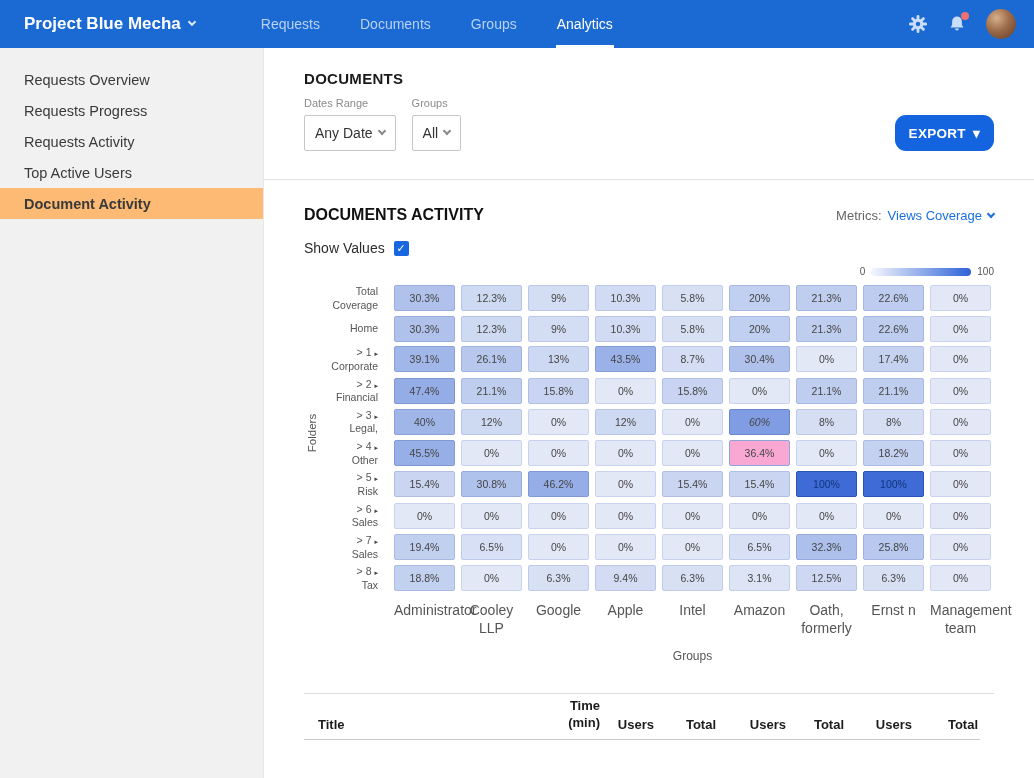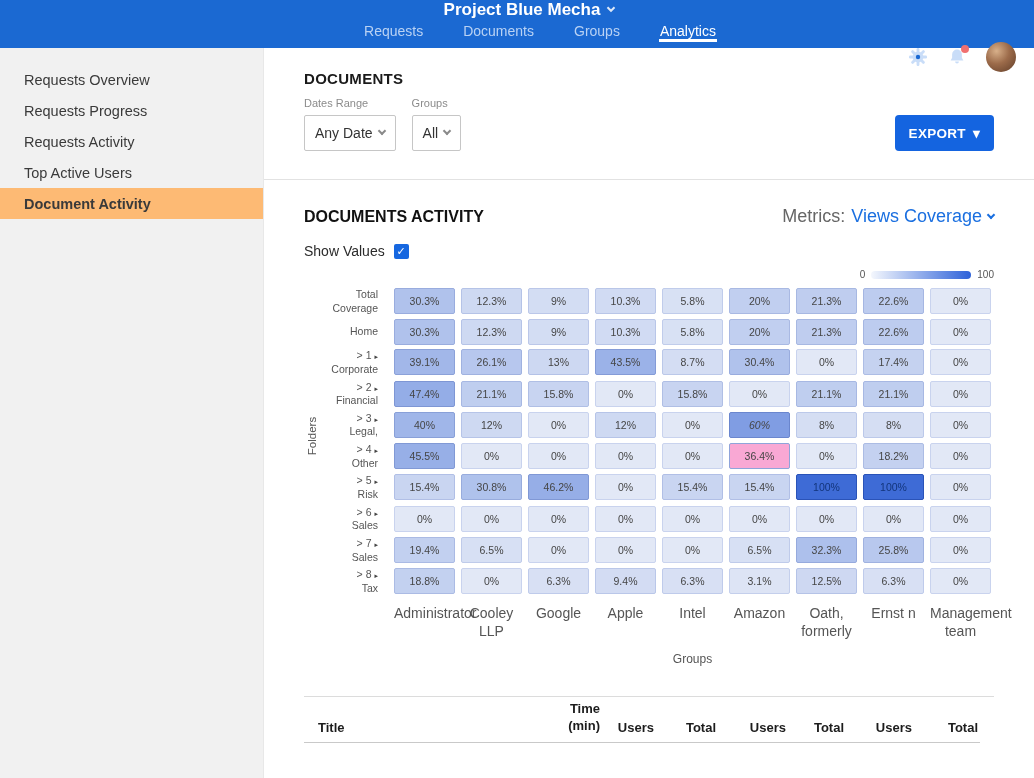--- a/index.html
+++ b/index.html
@@ -5,21 +5,21 @@
   * { box-sizing: border-box; }
   html,body { margin:0; padding:0; }
   body {
     width:1034px; height:778px; overflow:hidden;
     font-family:"Liberation Sans", sans-serif;
     background:#fff; color:#222;
   }
   
   .topbar {
     position:fixed; top:0; left:0; width:1034px; height:48px;
-    background:#1b69d2; display:flex; align-items:center; z-index:20;flex-direction:column;
+    background:#1b69d2; display:flex; align-items:center; z-index:20;
   }
   .brand { display:flex; align-items:center; gap:8px; padding-left:24px; cursor:pointer; }
   .brand-title { color:#fff; font-size:17px; font-weight:700; }
   .chev { display:inline-block; width:7px; height:7px; border-right:2px solid; border-bottom:2px solid; transform:rotate(45deg); margin-top:-4px; }
   .chev-white { color:rgba(255,255,255,.85); width:6px; height:6px; }
   .chev-gray  { color:#8a8a8a; width:6px; height:6px; margin-left:6px; }
   .chev-blue  { color:#1a6fe0; width:6px; height:6px; }
   .mainnav { display:flex; align-items:stretch; height:48px; margin-left:46px; }
   .nav-item {
     display:flex; align-items:center; margin:0 19px; padding:3px 1px 0;
@@ -46,28 +46,28 @@
   .section-title { margin:22px 0 0; font-size:15px; font-weight:700; letter-spacing:.3px; color:#1a1a1a; }
   .filter-row { display:flex; align-items:flex-end; margin-top:10px; }
   .filter-group { margin-right:16px; }
   .filter-label { font-size:11px; color:#8b8b8b; margin-bottom:6px; }
   .dropdown {
     height:36px; border:1px solid #c6c6c6; border-radius:2px; background:#fff;
     display:flex; align-items:center; padding:0 10px; font-size:14px; color:#333; cursor:pointer;
   }
   .spacer { flex:1; }
   .export-btn {
-    height:36px; background:#1464e0; color:#fff; border:none; border-radius:4px;
+    height:36px; background:#1464e0; color:#fff; border:none; border-radius:11px;
     font-family:inherit; font-weight:700; font-size:13.5px; letter-spacing:.3px;
     padding:0 14px; display:flex; align-items:center; gap:7px; cursor:pointer;
   }
   .divider-full { height:1px; background:#e2e2e2; margin-top:28px; }
   .activity-head { display:flex; justify-content:space-between; align-items:baseline; margin-top:26px; }
   .activity-title { font-size:16px; font-weight:700; margin:0; color:#111; }
-  .metrics { display:flex; align-items:center; gap:6px; font-size:18px; cursor:pointer; }
+  .metrics { display:flex; align-items:center; gap:6px; font-size:13px; cursor:pointer; }
   .metrics-label { color:#666; }
   .metrics-value { color:#1a6fe0; }
   .show-values { margin-top:16px; display:flex; align-items:center; gap:9px; font-size:14px; color:#2b2b2b; }
   .checkbox {
     width:15px; height:15px; background:#1667e0; border-radius:2px; color:#fff;
     font-size:11px; line-height:1; display:flex; align-items:center; justify-content:center; cursor:pointer;
   }
   .legend { display:flex; justify-content:flex-end; align-items:center; gap:6px; margin-top:10px; font-size:10px; color:#555; }
   .legend-bar { width:100px; height:8px; border-radius:4px; background:linear-gradient(to right,#f4f7fd,#2e62d9); }
   

